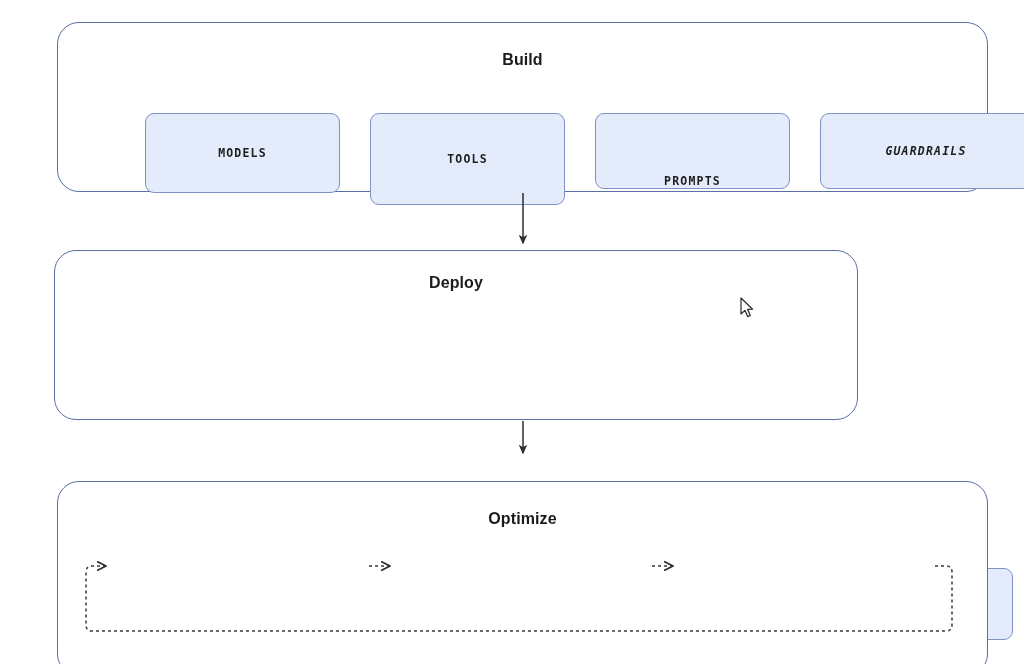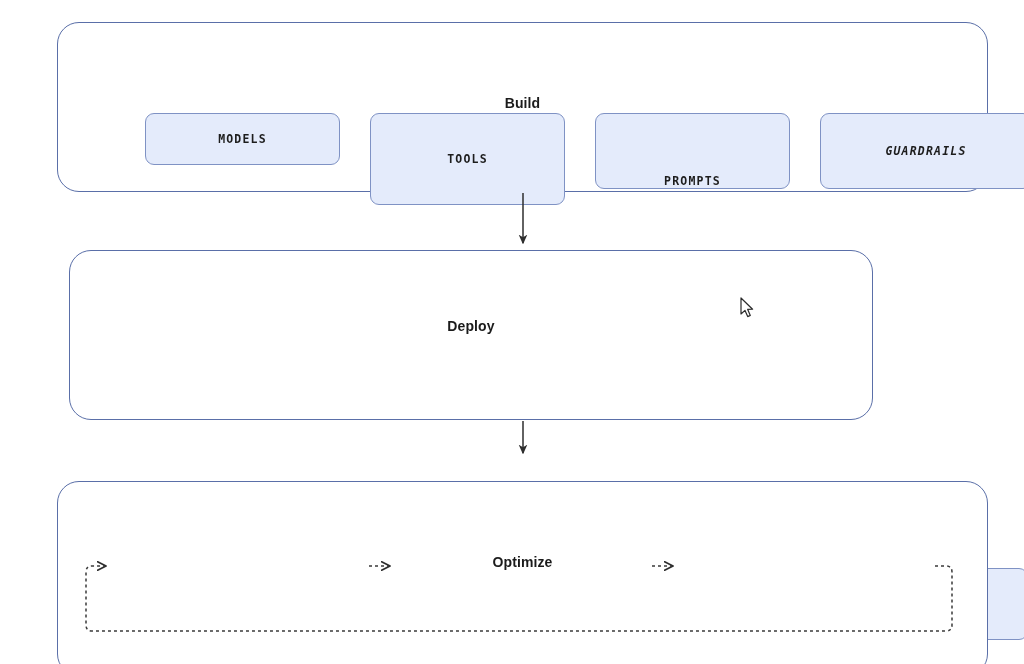--- a/index.html
+++ b/index.html
@@ -26,33 +26,32 @@
 
   
   .stage-panel {
     position: absolute;
     box-sizing: border-box;
     border: 1.6px solid #5a6fa8;
     border-radius: 22px;
     background: #ffffff;
   }
   #panel-build    { left: 57px;  top: 22px;  width: 931px; height: 170px; }
-  #panel-deploy   { left: 69px;  top: 250px; width: 804px; height: 170px; }
+  #panel-deploy   { left: 54px;  top: 250px; width: 804px; height: 170px; }
   #panel-optimize { left: 57px;  top: 481px; width: 931px; height: 195px; }
 
   .stage-title {
     position: absolute;
     left: 0;
     width: 100%;
     text-align: center;
-    font-size: 14px;
+    font-size: 16px;
     font-weight: bold;
     color: #1b1b1b;
     letter-spacing: 0.1px;
-    margin-top: 44px;
   }
   #panel-build .stage-title    { top: 28px; }
   #panel-deploy .stage-title   { top: 23px; }
   #panel-optimize .stage-title { top: 28px; }
 
   
   .component-box {
     position: absolute;
     box-sizing: border-box;
     border: 1.6px solid #7f92c4;
@@ -65,21 +64,21 @@
   .component-label {
     font-family: "DejaVu Sans Mono", "Liberation Mono", monospace;
     font-size: 11.5px;
     font-weight: bold;
     color: #1d1d1d;
     letter-spacing: 1.2px;
     white-space: nowrap;
   }
 
   
-  #box-models     { left: 87px;  top: 90px;  width: 195px; height: 52px; }
+  #box-models     { left: 87px;  top: 90px;  width: 195px; height: 80px; }
   #box-tools      { left: 312px; top: 90px;  width: 195px; height: 92px; }
   #box-prompts    { left: 537px; top: 90px;  width: 195px; height: 76px; align-items: flex-end; }
   #box-guardrails { left: 762px; top: 90px;  width: 212px; height: 76px; font-style: italic; }
 
   
   #box-user-interface { left: 86px; top: 317px; width: 872px; height: 72px; }
 
   
   #connector-layer {
     position: absolute;

